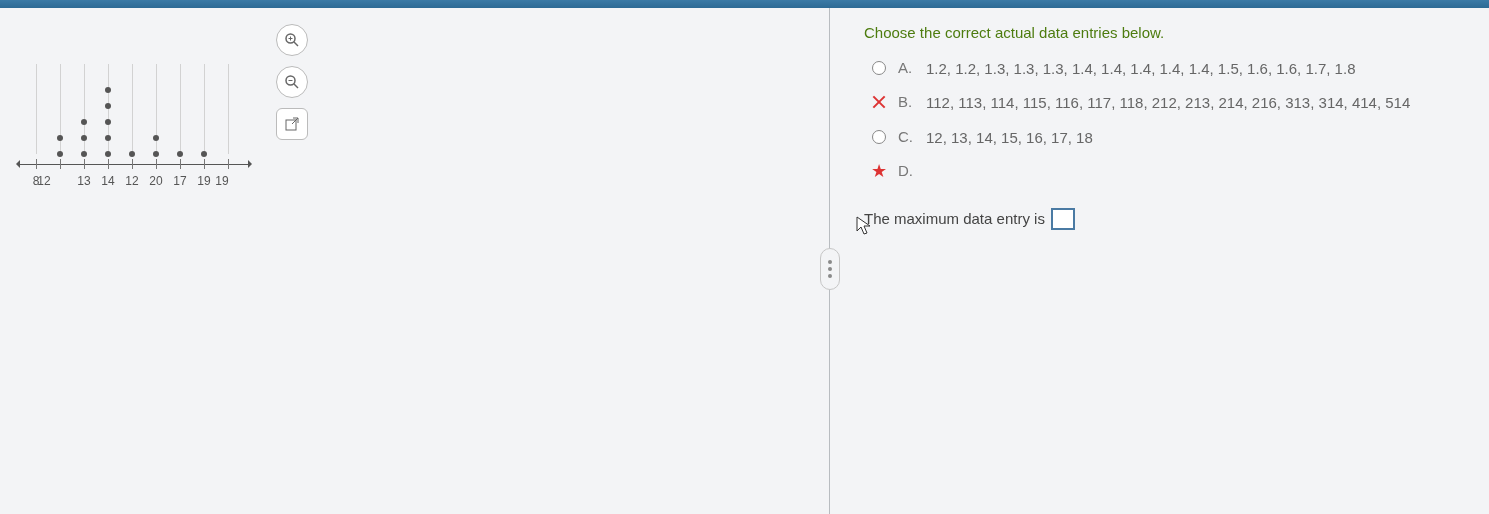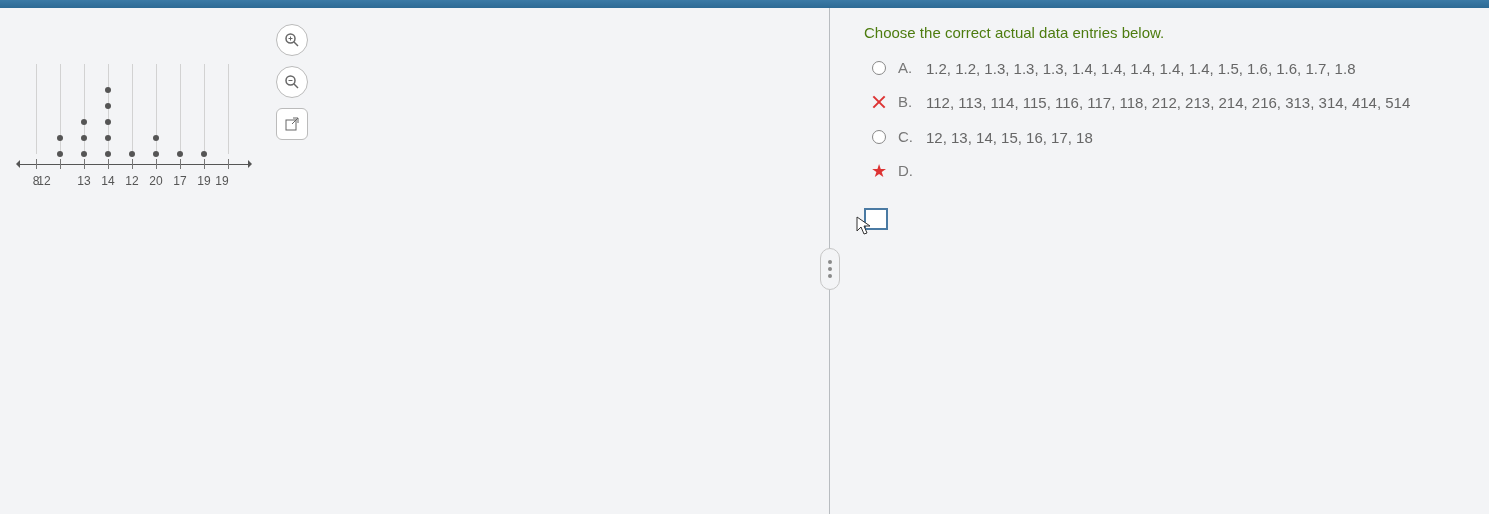--- a/index.html
+++ b/index.html
@@ -221,19 +221,20 @@
           <div class="c-text">12, 13, 14, 15, 16, 17, 18</div>
         </div>
         <div class="choice">
           <div class="radio-slot">
             <div class="mark-star">★</div>
           </div>
           <div class="c-letter">D.</div>
         </div>
       </div>
     <div class="fill-line">
+      <span>The maximum data entry is</span>
       <span class="fill-box"></span>
       <svg class="cursor" viewBox="0 0 16 20" style="margin-left:-8px;margin-top:14px;">
           <path d="M1 1 L1 15 L5 11 L8 18 L11 17 L8 10 L14 10 Z" fill="#fff" stroke="#333" stroke-width="1"></path>
         </svg>
     </div>
   </div>
 </div>
 
 </body></html>

